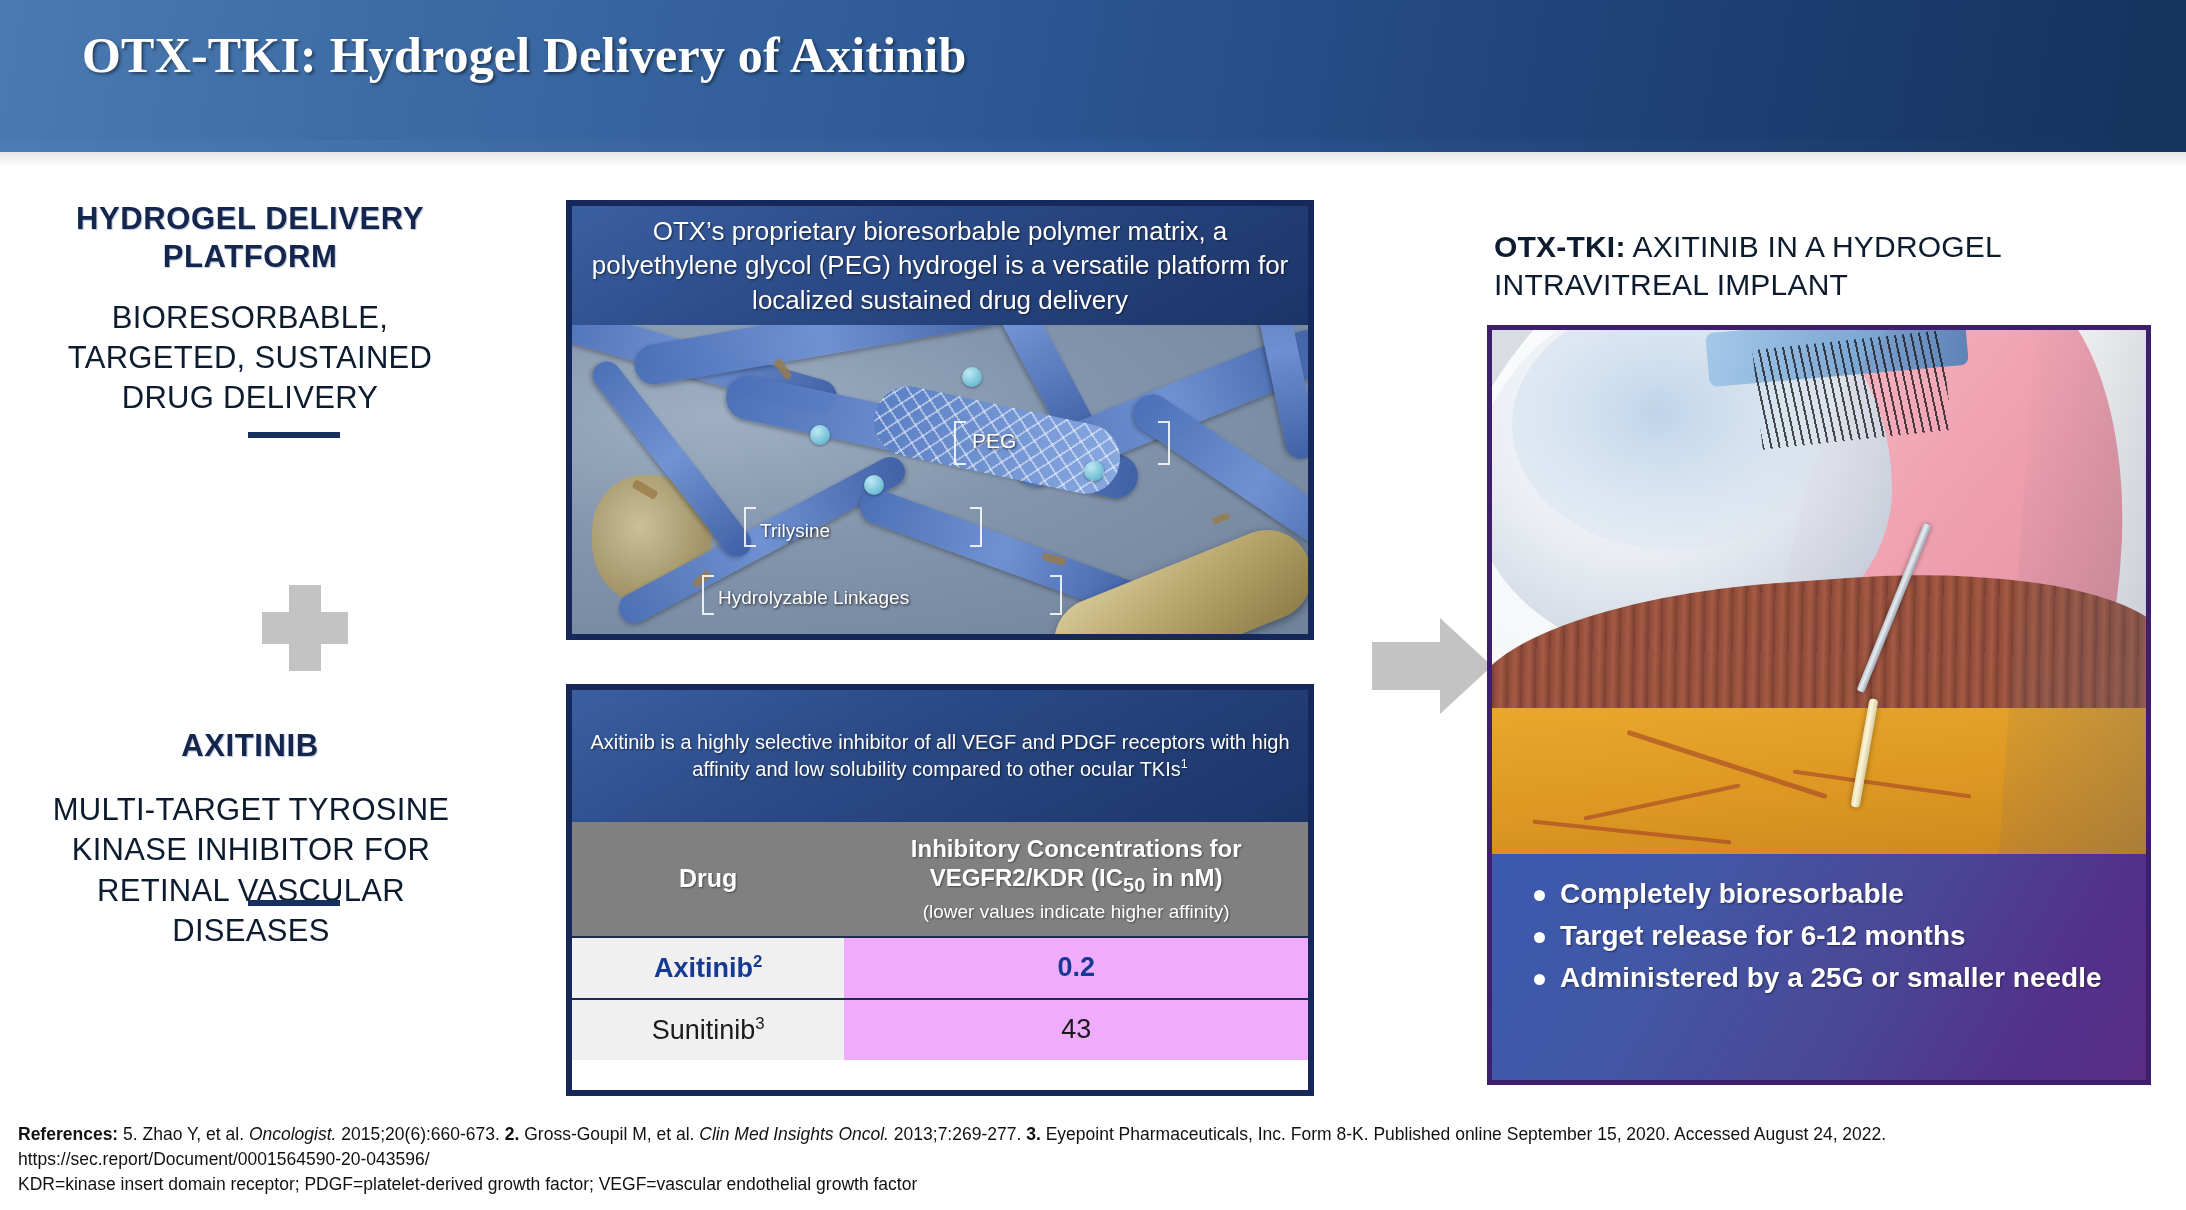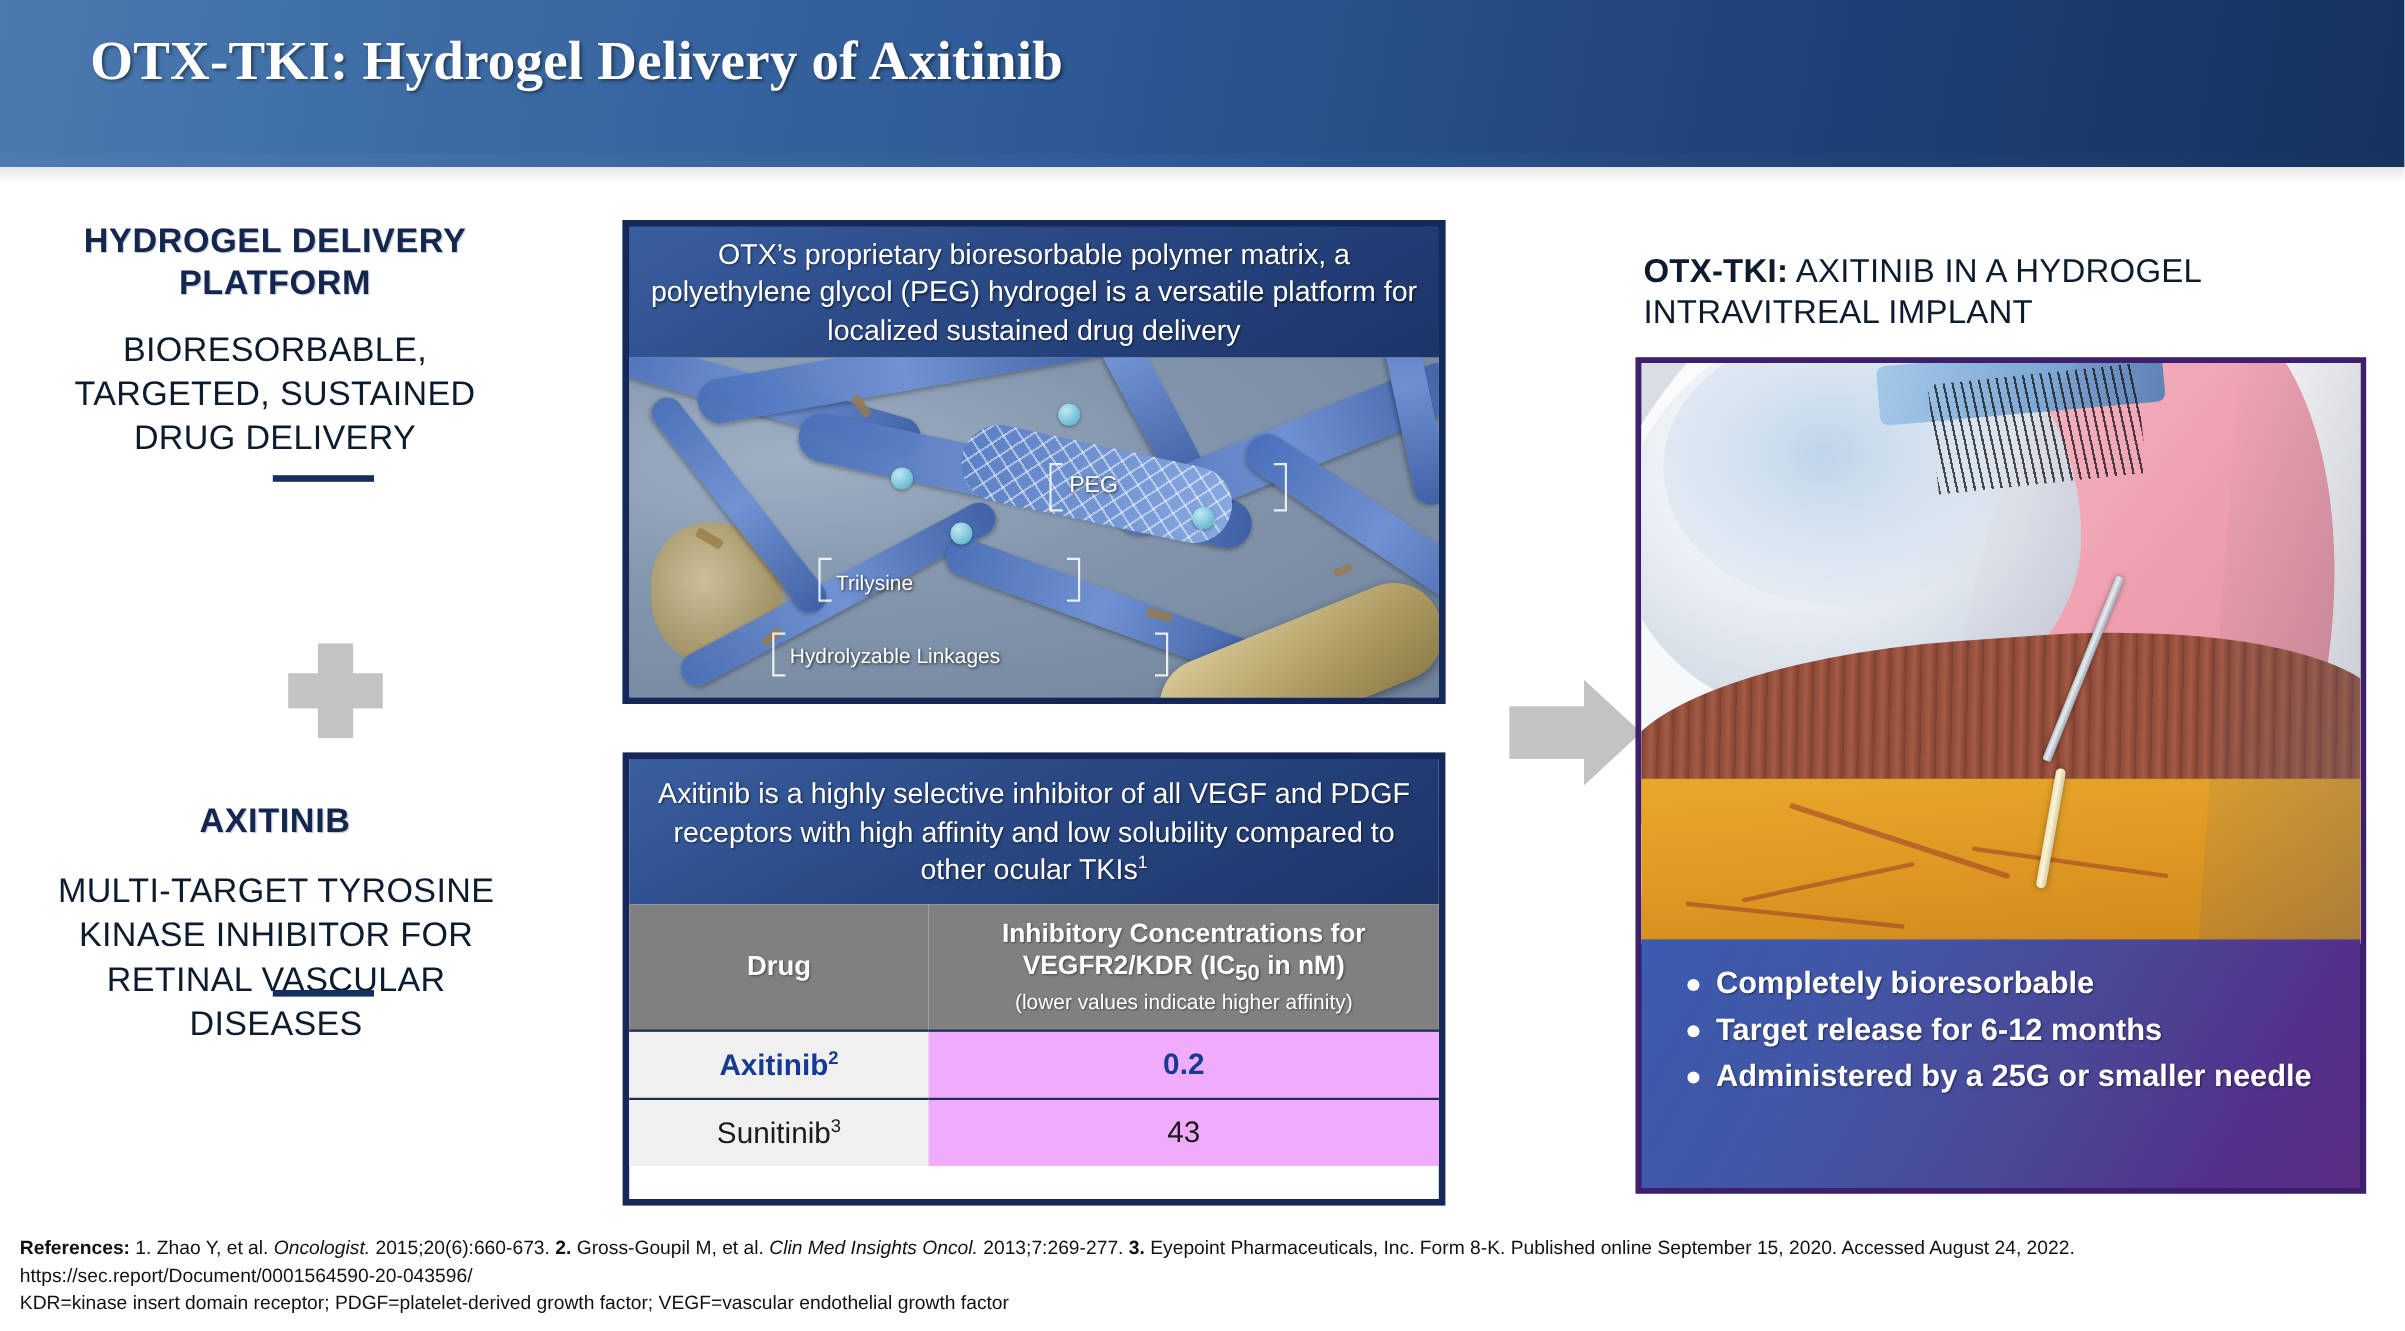--- a/index.html
+++ b/index.html
@@ -158,21 +158,21 @@
   .panel-table {
     position:absolute; left:566px; top:684px; width:748px; height:412px;
     border:6px solid #16285a; background:#fff;
   }
   .tbl-cap {
     height:132px;
     background: linear-gradient(150deg, #3a5fa0 0%, #2b4a86 40%, #1c3468 100%);
     display:flex; align-items:center; justify-content:center;
   }
   .tbl-cap-text {
-    font-size:26px; color:#fff; text-align:center; line-height:1.33;
+    font-size:20px; color:#fff; text-align:center; line-height:1.33;
     text-shadow:1px 1px 2px rgba(0,0,0,0.55); padding:0 8px;
   }
   table.drug-table { width:100%; border-collapse:collapse; }
   table.drug-table th {
     background:#808080; color:#fff; padding:12px 8px; vertical-align:middle;
     text-shadow:1px 1px 2px rgba(0,0,0,0.45);
   }
   .th-drug { width:37%; font-size:25px; font-weight:bold; }
   .th-ic { font-size:24px; font-weight:bold; line-height:1.22; }
   .th-ic .small { display:block; font-size:19px; font-weight:normal; margin-top:3px; }
@@ -427,19 +427,19 @@
       <ul>
           <li>Completely bioresorbable</li>
           <li>Target release for 6-12 months</li>
           <li>Administered by a 25G or smaller needle</li>
         </ul>
     </div>
   </div>
 
   <div class="footer">
     <div class="line1">
-      <b>References:</b><span> 1. Zhao Y, et al. </span><i>Oncologist.</i><span> 2015;20(6):660-673. </span><b>2.</b><span> Gross-Goupil M, et al. </span><i>Clin Med Insights Oncol.</i><span> 2013;7:269-277. </span><b>3.</b><span> Eyepoint Pharmaceuticals, Inc. Form 8-K. Published online September 15, 2020. Accessed August 24, 2022.</span>
+      <b>References:</b><span> 5. Zhao Y, et al. </span><i>Oncologist.</i><span> 2015;20(6):660-673. </span><b>2.</b><span> Gross-Goupil M, et al. </span><i>Clin Med Insights Oncol.</i><span> 2013;7:269-277. </span><b>3.</b><span> Eyepoint Pharmaceuticals, Inc. Form 8-K. Published online September 15, 2020. Accessed August 24, 2022.</span>
     </div>
     <div class="line2">https://sec.report/Document/0001564590-20-043596/</div>
     <div class="line3">KDR=kinase insert domain receptor; PDGF=platelet-derived growth factor; VEGF=vascular endothelial growth factor</div>
   </div>
 
 </div>
 
 </body></html>

